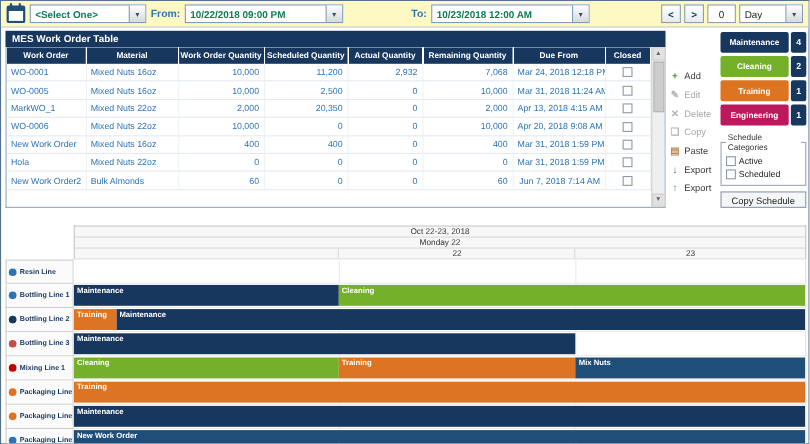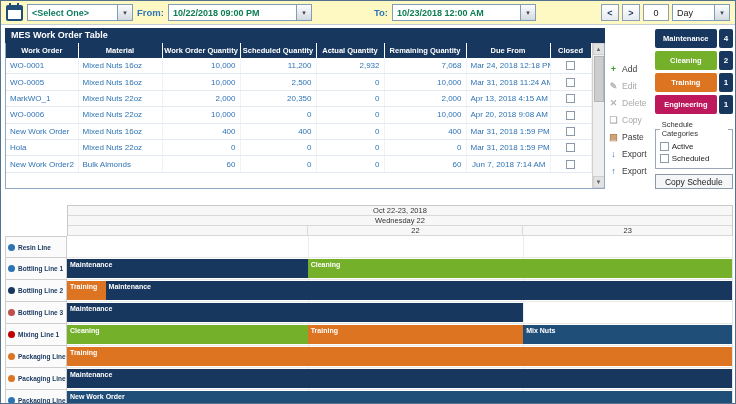--- a/index.html
+++ b/index.html
@@ -261,21 +261,21 @@
             </div>
           </div>
       </fieldset>
       <div class="copy-btn">Copy Schedule</div>
     </div>
   </div>
 
   <div class="gantt">
     <div class="g-head">
       <div class="g-date">Oct 22-23, 2018</div>
-      <div class="g-day">Wednesday 22</div>
+      <div class="g-day">Monday 22</div>
       <div class="g-hours" id="g-hours">
           <div class="hc" style="width: 36.2%;"></div>
           <div class="hc" style="width: 32.4%; text-align: center;">22</div>
           <div class="hc" style="width: 31.4%;">23</div>
         </div>
     </div>
     <div id="g-rows">
         <div class="g-row">
           <div class="g-label">
             <span class="dot" style="background: rgb(46, 116, 181);"></span>

